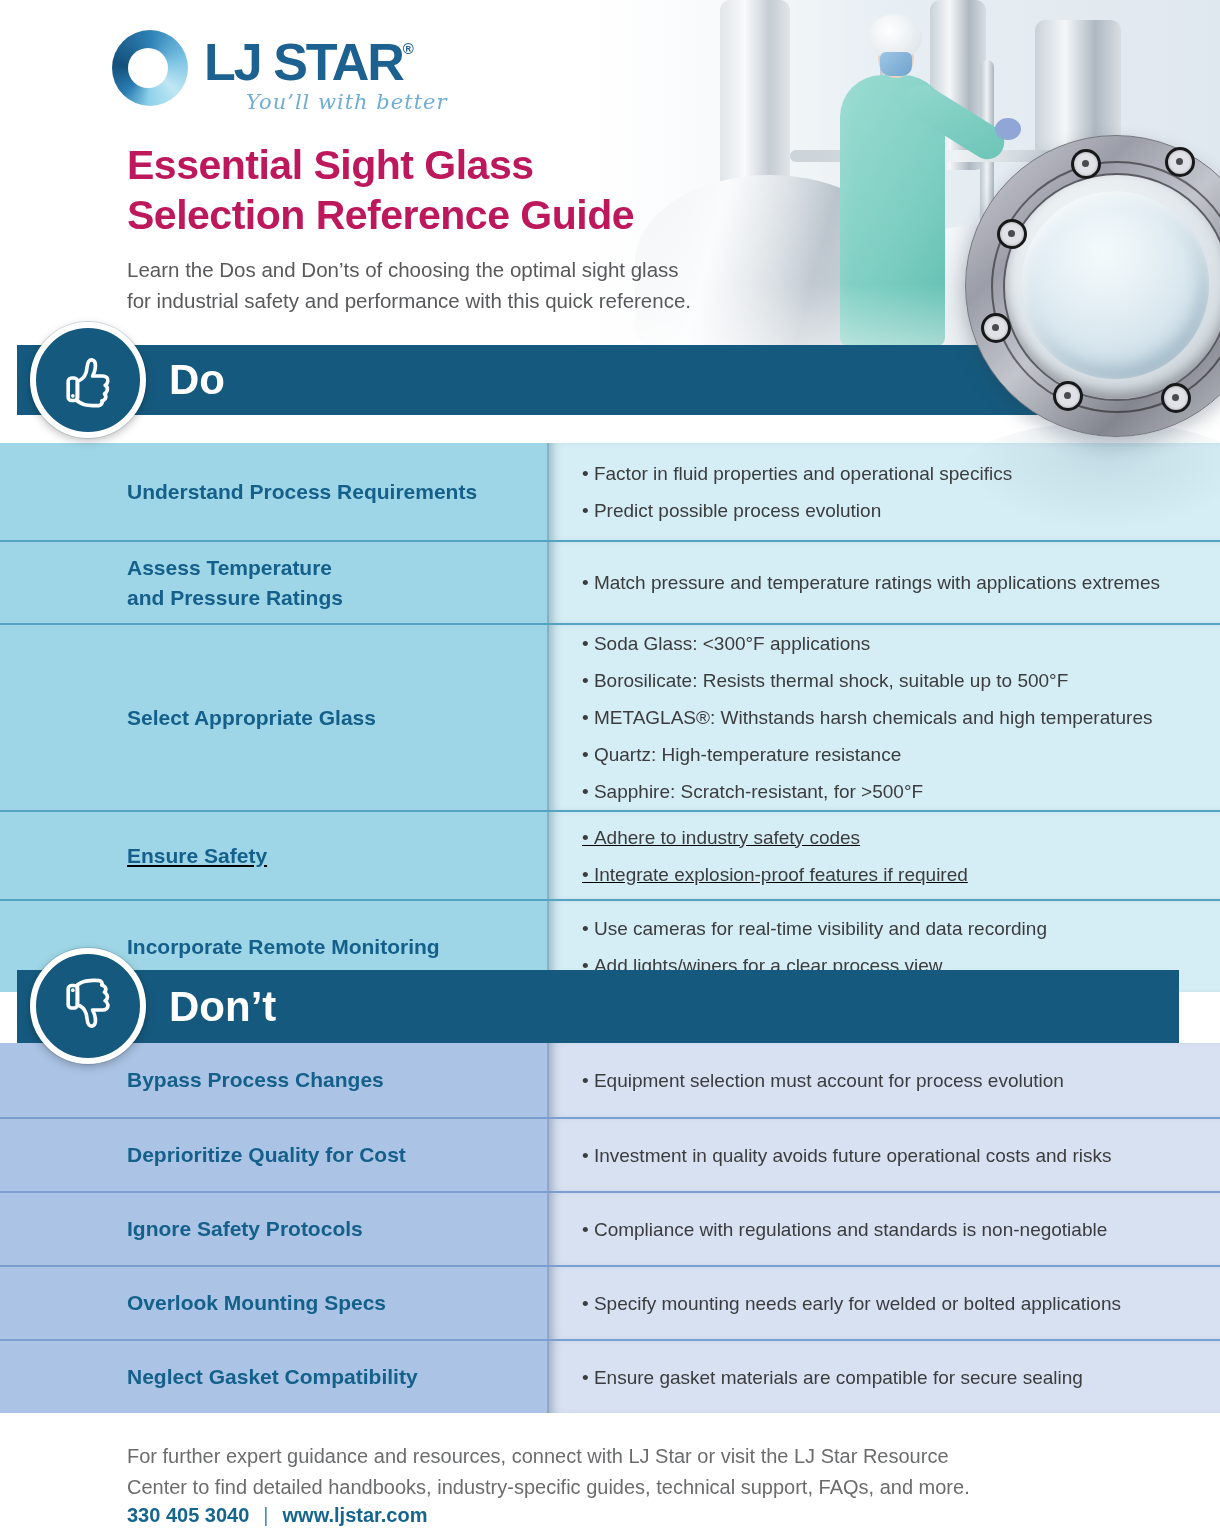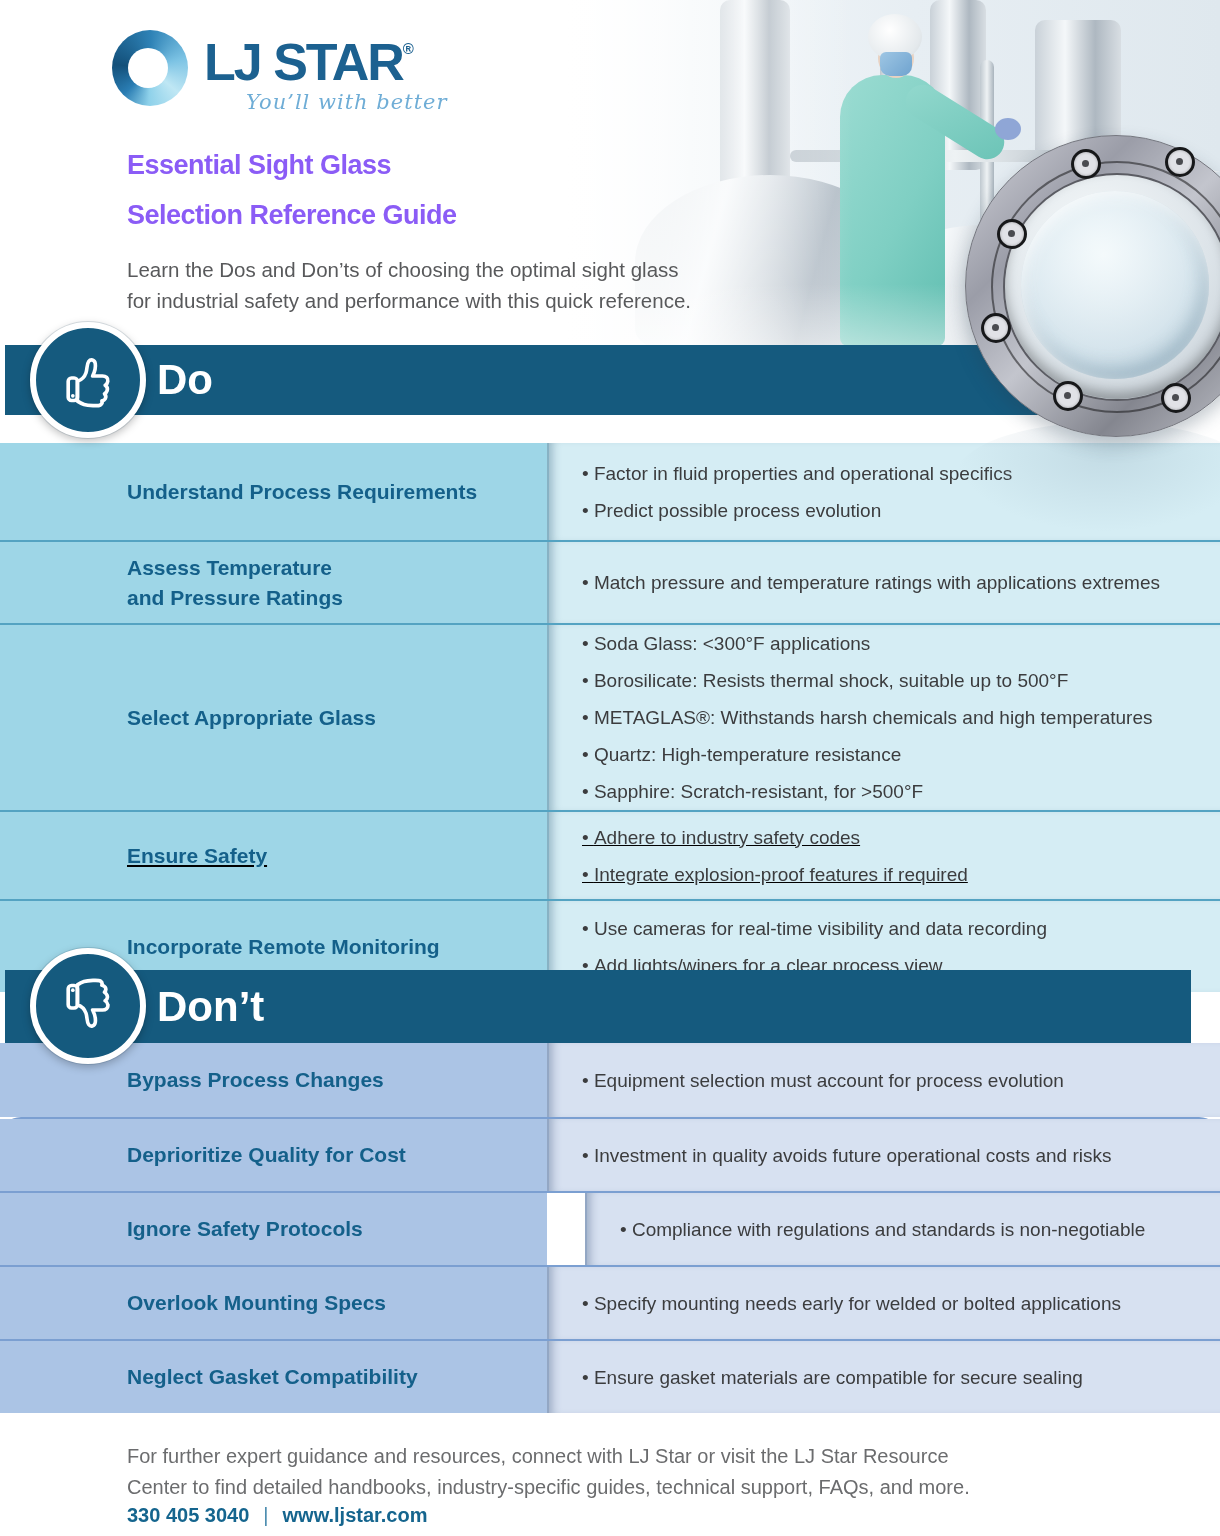--- a/index.html
+++ b/index.html
@@ -56,25 +56,25 @@
   
   .logo-row{left:112px;top:30px;display:flex;align-items:flex-start;}
   .swirl{width:76px;height:76px;border-radius:50%;position:relative;
     background:conic-gradient(from 225deg,#2a7db3,#13507a 14%,#2e82b6 38%,#7cc3e4 58%,#bfe7f4 74%,#8ed1ea 88%,#2a7db3 100%);}
   .swirl .hole{position:absolute;left:16px;top:18px;width:40px;height:40px;border-radius:50%;background:#ffffff;}
   .wordmark-wrap{margin-left:16px;position:relative;padding-top:6px;}
   .wordmark{font-size:52px;font-weight:bold;color:#1c6190;letter-spacing:-2px;line-height:1;}
   .reg{font-size:15px;vertical-align:26px;letter-spacing:0;}
   .tagline{font-family:"DejaVu Serif",serif;font-style:italic;color:#6fadd6;font-size:21px;
     margin-top:2px;margin-left:42px;letter-spacing:1px;}
-  .page-title{left:127px;top:140px;font-size:27px;font-weight:bold;color:#8b5cf6;line-height:50px;letter-spacing:-.5px;}
+  .page-title{left:127px;top:140px;font-size:41px;font-weight:bold;color:#be185d;line-height:50px;letter-spacing:-.5px;}
   .page-subtitle{left:127px;top:254px;font-size:20.5px;color:#58595b;line-height:31px;}
 
   
-  .band{left:5px;width:1162px;background:#155a7e;z-index:3;padding-left:24px;}
+  .band{left:17px;width:1162px;background:#155a7e;z-index:3;}
   .band-do{top:345px;height:70px;}
   .band-dont{top:970px;height:73px;}
   .band-label{position:absolute;left:152px;top:50%;transform:translateY(-50%);
     font-size:42px;font-weight:bold;color:#ffffff;}
   .badge{left:30px;width:104px;height:104px;border-radius:50%;background:#155a7e;
     border:6px solid #ffffff;box-shadow:0 0 0 1px rgba(20,60,90,.15),0 3px 8px rgba(0,0,0,.25);
     z-index:7;display:flex;align-items:center;justify-content:center;}
   .badge-do{top:322px;}
   .badge-dont{top:948px;}
   .badge svg{width:66px;height:66px;}
@@ -249,29 +249,29 @@
 
 <div class="abs tbl tbl-dont">
   <div class="row" style="height:74px;">
     <div class="cell-l">
         <div class="row-label preline">Bypass Process Changes</div>
       </div>
     <div class="cell-r">
         <div class="bullet">Equipment selection must account for process evolution</div>
       </div>
   </div>
-  <div class="row" style="height:74px;border-radius:21px;">
+  <div class="row" style="height:74px;">
     <div class="cell-l">
         <div class="row-label preline">Deprioritize Quality for Cost</div>
       </div>
     <div class="cell-r">
         <div class="bullet">Investment in quality avoids future operational costs and risks</div>
       </div>
   </div>
-  <div class="row" style="height:74px;gap:38px;">
+  <div class="row" style="height:74px;">
     <div class="cell-l">
         <div class="row-label preline">Ignore Safety Protocols</div>
       </div>
     <div class="cell-r">
         <div class="bullet">Compliance with regulations and standards is non-negotiable</div>
       </div>
   </div>
   <div class="row" style="height:74px;">
     <div class="cell-l">
         <div class="row-label preline">Overlook Mounting Specs</div>

